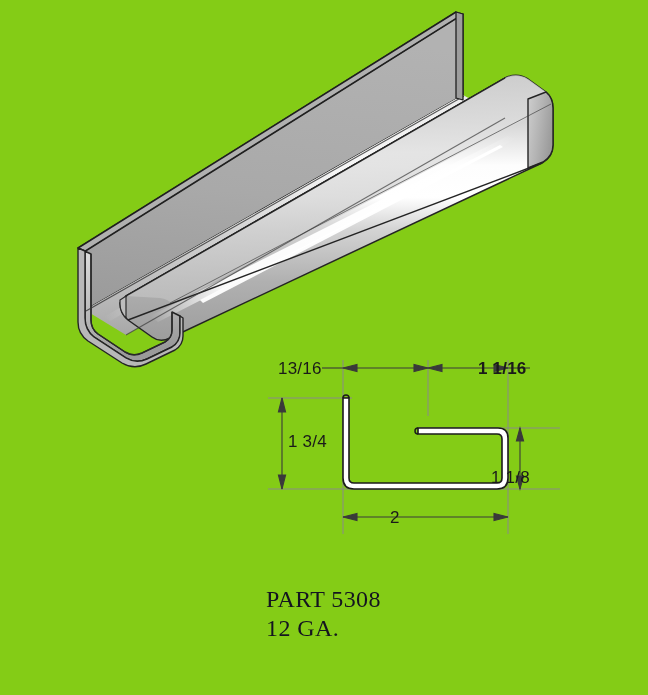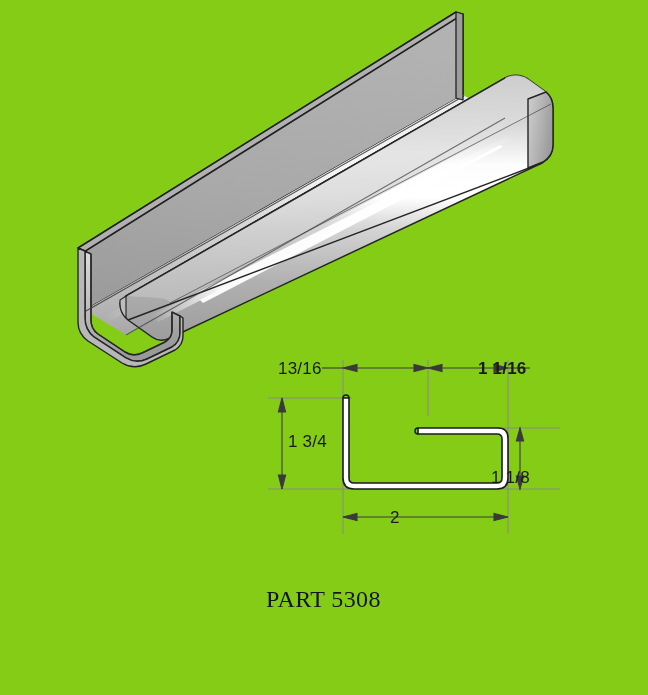--- a/index.html
+++ b/index.html
@@ -344,15 +344,16 @@
   <div class="dim-text" style="left:478px; top:359px;font-weight:bold;">1 1/16</div>
 
   <div class="dim-text" style="left:256px; top:432px;margin-left:32px;">1 3/4</div>
 
   <div class="dim-text" style="left:491px; top:448px;margin-top:20px;">1 1/8</div>
 
   <div class="dim-text" style="left:390px; top:508px;">2</div>
 
   <div class="caption-block">
     <span class="caption-line">PART 5308</span>
+    <span class="caption-line">12 GA.</span>
   </div>
 
 </div>
 
 </body></html>

